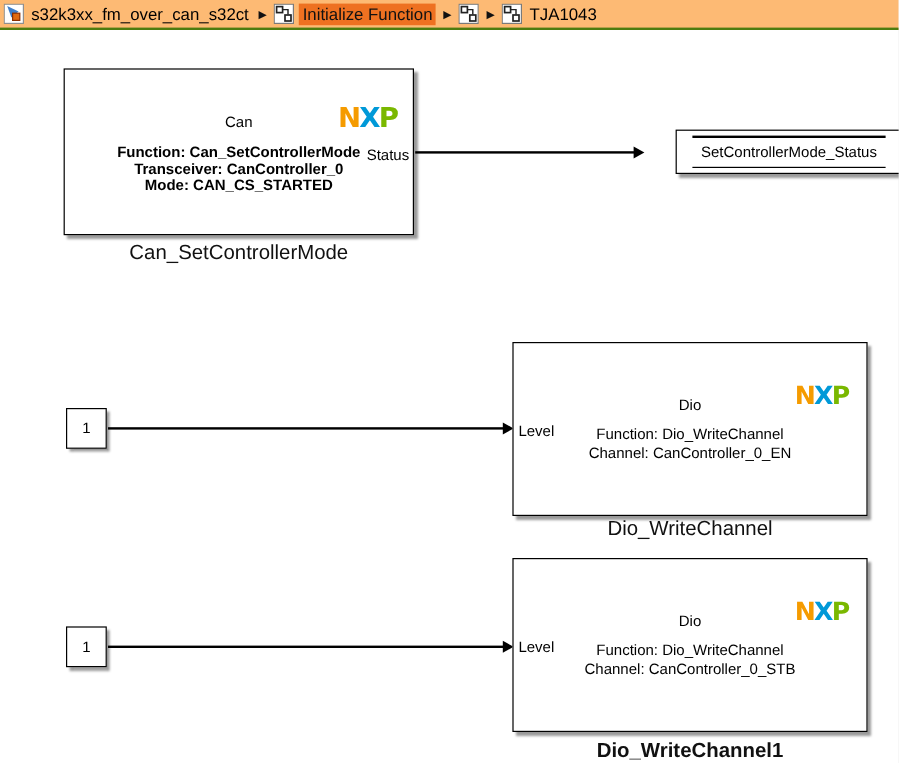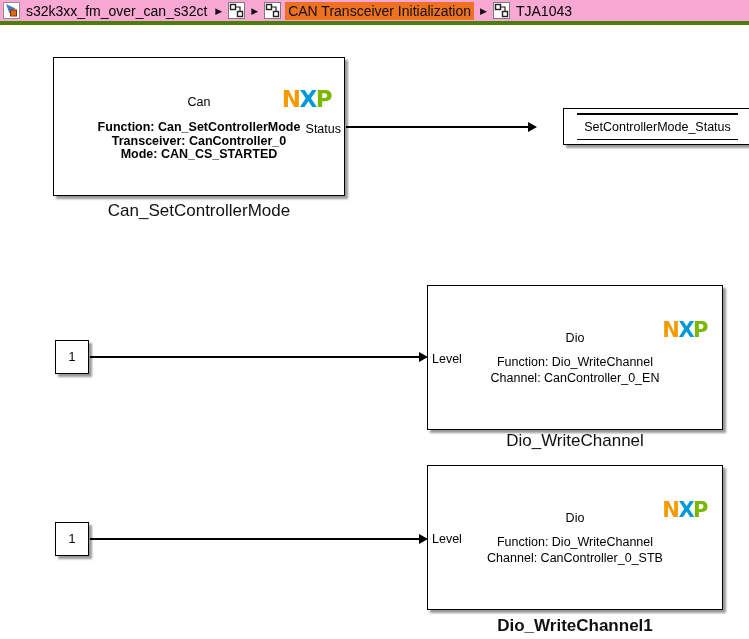--- a/index.html
+++ b/index.html
@@ -5,21 +5,21 @@
   html,body { margin:0; padding:0; background:#e8e8e8; }
   .screen {
     position:relative; width:749px; height:639px; background:#ffffff;
     font-family:"Liberation Sans", sans-serif; color:#000; overflow:hidden;
   }
 
   
   .breadcrumb {
     position:absolute; top:0; left:0; width:749px; height:25px;
     display:flex; align-items:center; gap:5px; padding-left:3px;
-    box-sizing:border-box; background:#f9a8d4; border-bottom:4px solid #4d7c0f;
+    box-sizing:border-box; background:#fdba74; border-bottom:2px solid #4d7c0f;
     font-size:14px; white-space:nowrap;
   }
   .crumb { display:flex; align-items:center; gap:4px; cursor:default; }
   .crumb-label { padding:1px 2px; }
   .crumb-label.hl { background:#ee7121; color:#111; padding:1px 3px; }
   .sep { font-size:9px; color:#111; margin:0 1px; }
   .bc-icon { display:inline-flex; width:17px; height:17px; }
 
   
   .blk {
@@ -103,34 +103,34 @@
 
     <div class="crumb">
       <span class="bc-icon">
         <svg width="17" height="17" viewBox="0 0 17 17">
           <rect x="0.5" y="0.5" width="16" height="16" fill="#ffffff" stroke="#7a7a7a"></rect>
           <rect x="2.5" y="2.5" width="5" height="5" fill="none" stroke="#222" stroke-width="1.4"></rect>
           <rect x="9.5" y="9.5" width="5" height="5" fill="none" stroke="#222" stroke-width="1.4"></rect>
           <path d="M7.5,5 L12,5 L12,9" fill="none" stroke="#222" stroke-width="1.2"></path>
         </svg>
       </span>
+      <span class="crumb-label hl">Initialize Function</span>
     </div>
 
     <span class="sep">▶</span>
 
     <div class="crumb">
       <span class="bc-icon">
         <svg width="17" height="17" viewBox="0 0 17 17">
           <rect x="0.5" y="0.5" width="16" height="16" fill="#ffffff" stroke="#7a7a7a"></rect>
           <rect x="2.5" y="2.5" width="5" height="5" fill="none" stroke="#222" stroke-width="1.4"></rect>
           <rect x="9.5" y="9.5" width="5" height="5" fill="none" stroke="#222" stroke-width="1.4"></rect>
           <path d="M7.5,5 L12,5 L12,9" fill="none" stroke="#222" stroke-width="1.2"></path>
         </svg>
       </span>
-      <span class="crumb-label hl">CAN Transceiver Initialization</span>
     </div>
 
     <span class="sep">▶</span>
 
     <div class="crumb">
       <span class="bc-icon">
         <svg width="17" height="17" viewBox="0 0 17 17">
           <rect x="0.5" y="0.5" width="16" height="16" fill="#ffffff" stroke="#7a7a7a"></rect>
           <rect x="2.5" y="2.5" width="5" height="5" fill="none" stroke="#222" stroke-width="1.4"></rect>
           <rect x="9.5" y="9.5" width="5" height="5" fill="none" stroke="#222" stroke-width="1.4"></rect>

